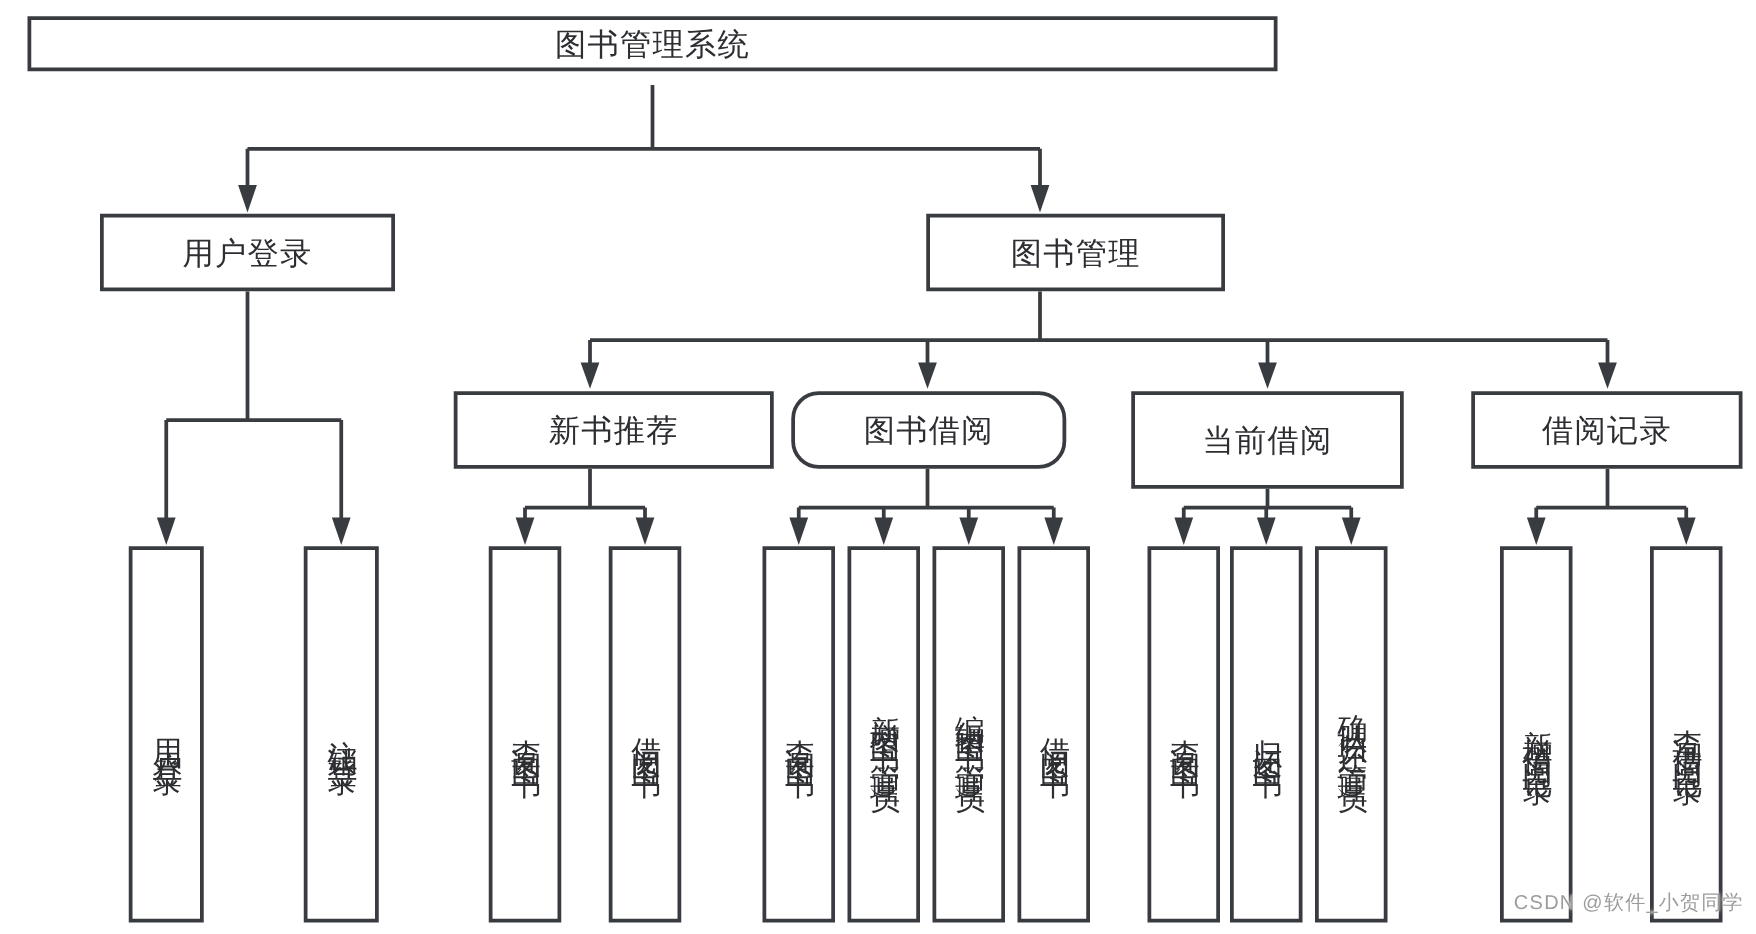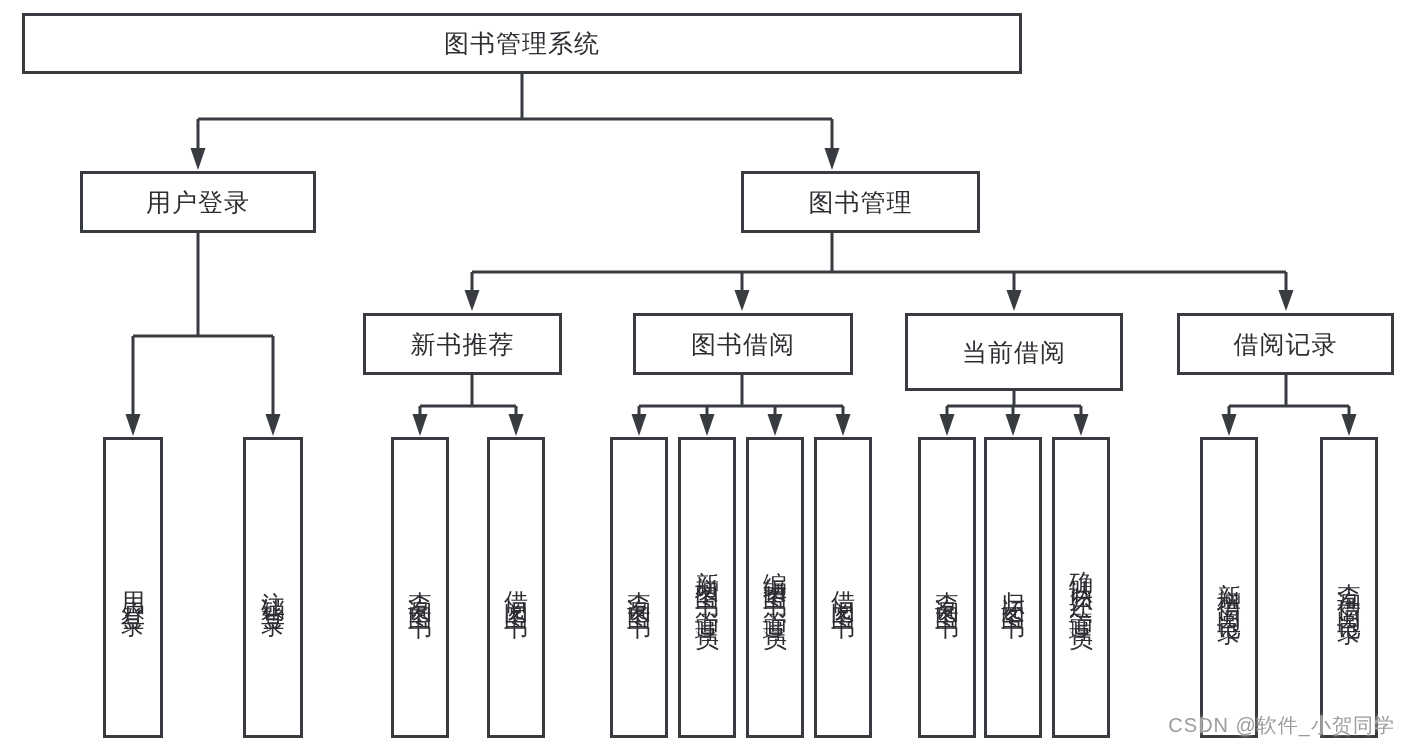--- a/index.html
+++ b/index.html
@@ -33,21 +33,21 @@
     font-size: 24px;
     letter-spacing: 8px;
     line-height: 1;
     white-space: normal;
     padding: 4px 0;
   }
   .watermark {
     position: absolute;
     top: 712px;
     right: 10px;
-    font-size: 20px;
+    font-size: 16px;
     letter-spacing: 1px;
     color: var(--watermark, #9c9c9c);
     text-shadow: 0 0 2px rgba(255,255,255,.95), 0 0 4px rgba(255,255,255,.85);
     z-index: 5;
     white-space: nowrap;
   }
 </style>
 </head>
 <body>
 
@@ -96,27 +96,27 @@
       <polygon points="1073.5,414 1088.5,414 1081,436"></polygon>
     </g>
 
     <g>
       <path d="M1286 375 V406 M1229 406 H1349 M1229 406 V418 M1349 406 V418"></path>
       <polygon points="1221.5,414 1236.5,414 1229,436"></polygon>
       <polygon points="1341.5,414 1356.5,414 1349,436"></polygon>
     </g>
   </svg>
 
-  <div class="node" style="left:22px; top:13px; width:1000px; height:61px;text-align:right;">图书管理系统</div>
+  <div class="node" style="left:22px; top:13px; width:1000px; height:44px;text-align:right;">图书管理系统</div>
 
   <div class="node" style="left:80px; top:171px; width:236px; height:62px;">用户登录</div>
   <div class="node" style="left:713px; top:171px; width:239px; height:62px;margin-left:28px;">图书管理</div>
 
-  <div class="node" style="left:363px; top:313px; width:199px; height:62px;">新书推荐</div>
-  <div class="node" style="left:633px; top:313px; width:220px; height:62px;">图书借阅</div>
+  <div class="node" style="left:363px; top:313px; width:256px; height:62px;">新书推荐</div>
+  <div class="node" style="left:633px; top:313px; width:220px; height:62px;border-radius:22px;">图书借阅</div>
   <div class="node" style="left:905px; top:313px; width:218px; height:78px;">当前借阅</div>
   <div class="node" style="left:1177px; top:313px; width:217px; height:62px;">借阅记录</div>
 
   <div class="node vnode" style="left:103px; top:437px; width:60px; height:301px;">用户登录</div>
   <div class="node vnode" style="left:243px; top:437px; width:60px; height:301px;">注销登录</div>
 
   <div class="node vnode" style="left:391px; top:437px; width:58px; height:301px;">查询图书</div>
   <div class="node vnode" style="left:487px; top:437px; width:58px; height:301px;">借阅图书</div>
 
   <div class="node vnode" style="left:610px; top:437px; width:58px; height:301px;">查询图书</div>

